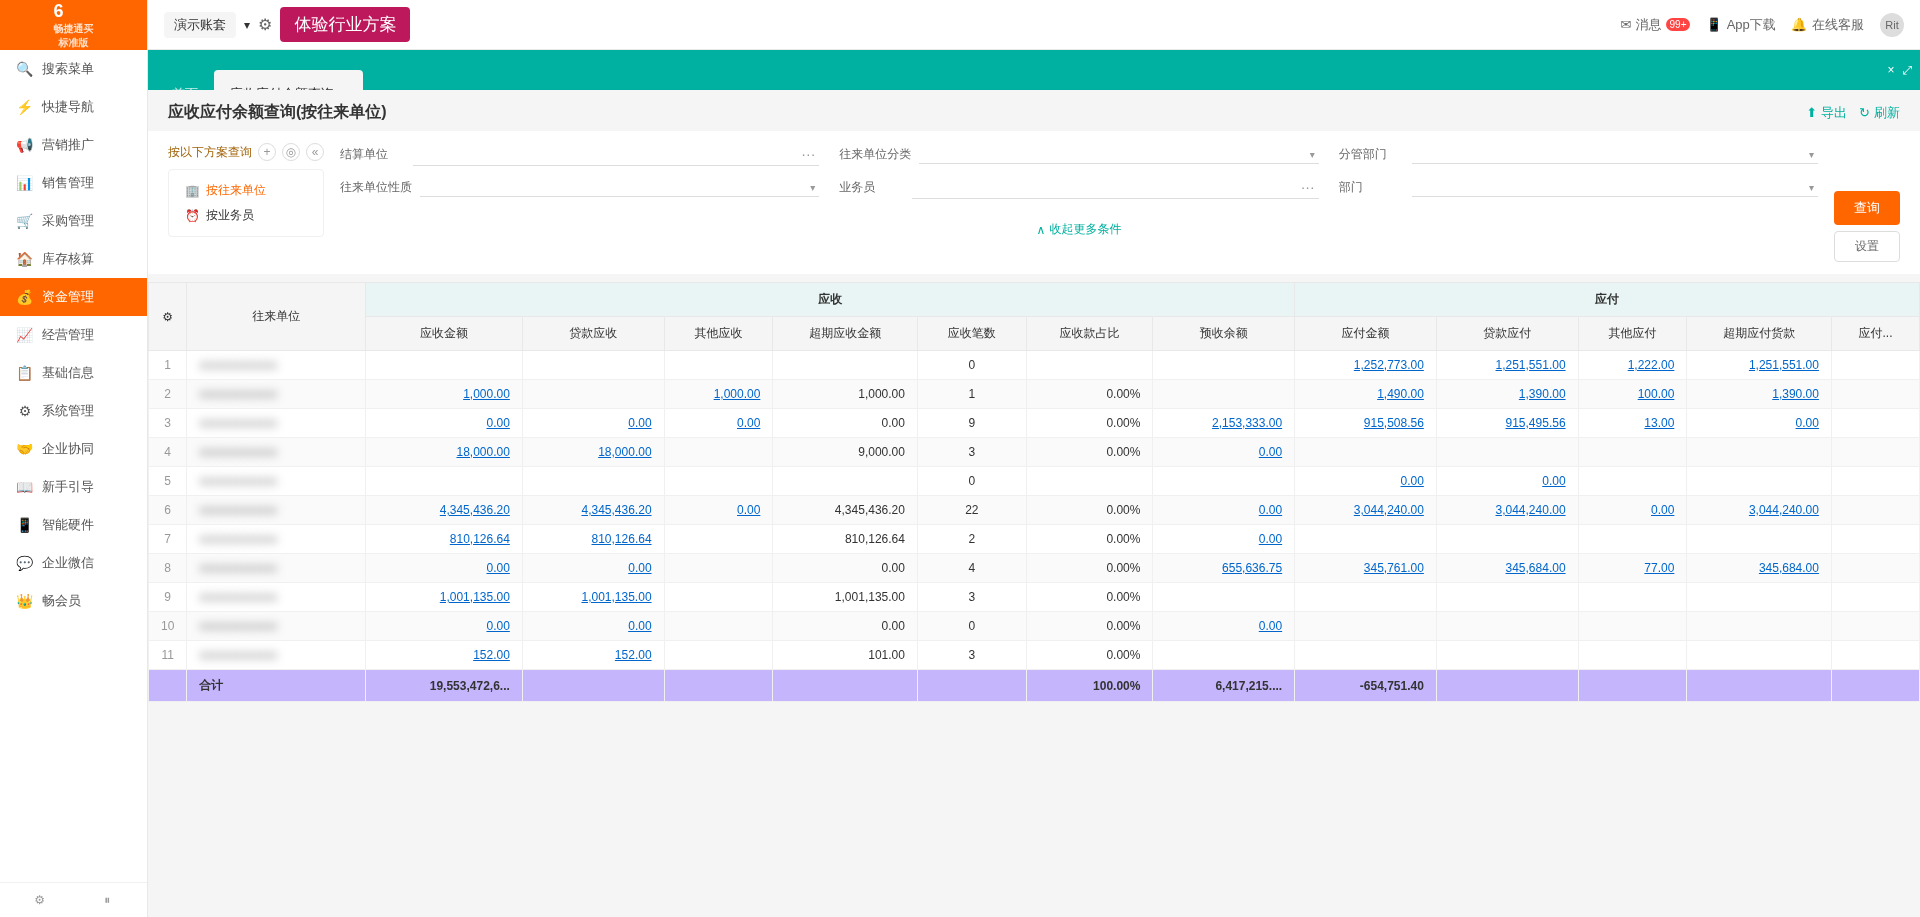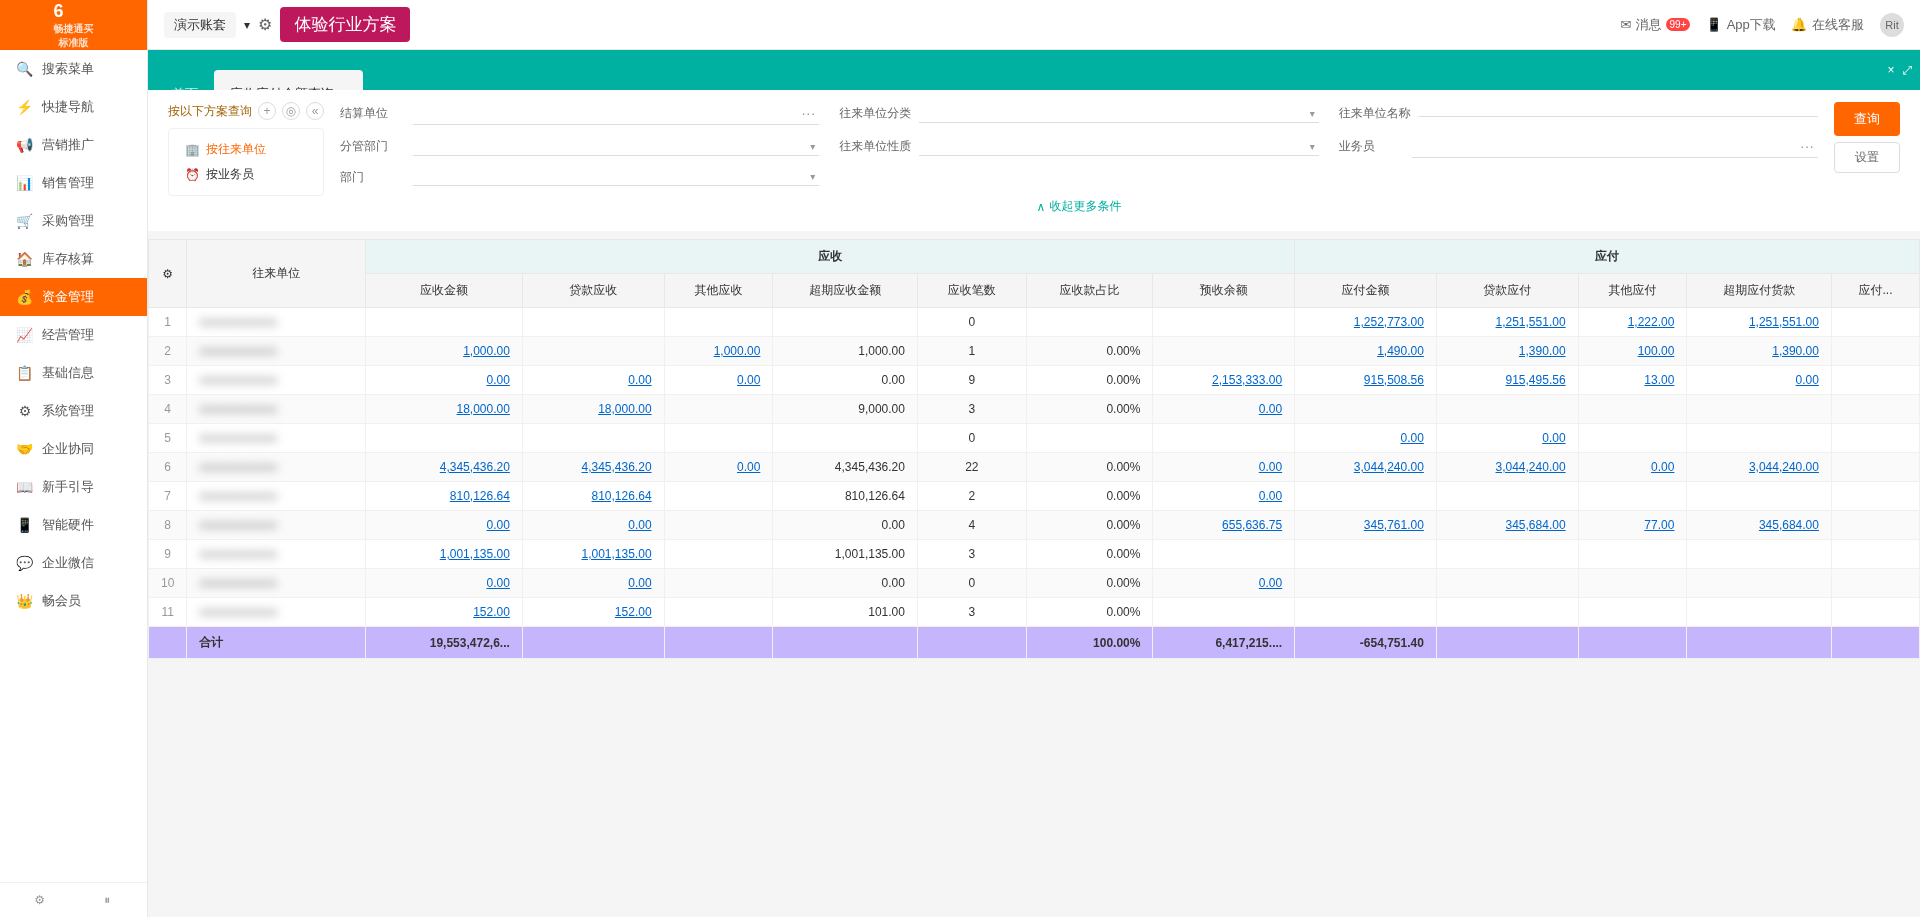--- a/index.html
+++ b/index.html
@@ -65,21 +65,21 @@
     .data-table td { padding: 7px 12px; border: 1px solid #f0f0f0; text-align: right; white-space: nowrap; }
     .data-table td.text-center { text-align: center; }
     .data-table td.text-left { text-align: left; }
     .data-table tr:nth-child(even) { background: #fafafa; }
     .data-table .link { color: #0066cc; text-decoration: underline; cursor: pointer; }
     .data-table .footer-row { background: #c4b5fd; font-weight: bold; }
     .filter-cols { flex: 1; display: grid; grid-template-columns: 1fr 1fr 1fr; gap: 10px 20px; }
     .filter-col { display: flex; align-items: center; gap: 8px; }
     .filter-col-label { color: #666; font-size: 12px; min-width: 65px; white-space: nowrap; }
     .filter-col-value { flex: 1; border-bottom: 1px solid #ddd; padding: 3px 4px; font-size: 12px; display: flex; align-items: center; justify-content: space-between; min-width: 150px; }
-    .action-btns { display: flex; flex-direction: column; gap: 6px; }
+    .action-btns { display: flex; flex-direction: column; gap: 6px; margin-top: 48px; }
     .chevron { color: #999; font-size: 10px; }
     .row-num { color: #999; text-align: center; }
     .blurred { color: transparent; text-shadow: 0 0 6px rgba(0,0,0,0.4); user-select: none; }
   </style>
 </head>
 <body>
 
 <div class="app-container">
 
   <div class="sidebar">
@@ -198,20 +198,33 @@
         <span class="tab-close">×</span>
       </div>
       <div class="tabbar-actions">
         <span style="cursor:pointer;">×</span>
         <span style="cursor:pointer;">⤢</span>
       </div>
     </div>
 
     <div class="page-content">
 
+      <div class="page-header">
+        <div class="page-title">应收应付余额查询(按往来单位)</div>
+        <div class="page-header-actions">
+          <span style="display:flex;align-items:center;gap:4px;">
+            <span>⬆</span>
+            <span>导出</span>
+          </span>
+          <span style="display:flex;align-items:center;gap:4px;">
+            <span>↻</span>
+            <span>刷新</span>
+          </span>
+        </div>
+      </div>
 
       <div class="filter-section">
         <div style="display:flex; gap:16px; align-items:flex-start;">
 
           <div style="min-width:130px;">
             <div style="display:flex; align-items:center; gap:6px; margin-bottom:8px;">
               <span style="color:#a16207; font-size:12px;">按以下方案查询</span>
               <span style="border:1px solid #ddd; border-radius:50%; width:18px;height:18px;display:flex;align-items:center;justify-content:center;cursor:pointer;color:#999;font-size:12px;">+</span>
               <span style="border:1px solid #ddd; border-radius:50%; width:18px;height:18px;display:flex;align-items:center;justify-content:center;cursor:pointer;color:#999;font-size:12px;">◎</span>
               <span style="border:1px solid #ddd; border-radius:50%; width:18px;height:18px;display:flex;align-items:center;justify-content:center;cursor:pointer;color:#999;font-size:12px;">«</span>
@@ -236,26 +249,20 @@
                 <div class="filter-col-value">
                   <span></span>
                   <span class="filter-dots">···</span>
                 </div>
               </div>
               <div class="filter-col">
                 <span class="filter-col-label">往来单位分类</span>
                 <div class="filter-col-value">
                   <span></span>
                   <span class="chevron">▾</span>
-                </div>
-              </div>
-              <div class="filter-col">
-                <span class="filter-col-label">往来单位名称</span>
-                <div class="filter-col-value">
-                  <span></span>
                 </div>
               </div>
 
               <div class="filter-col">
                 <span class="filter-col-label">分管部门</span>
                 <div class="filter-col-value">
                   <span></span>
                   <span class="chevron">▾</span>
                 </div>
               </div>

